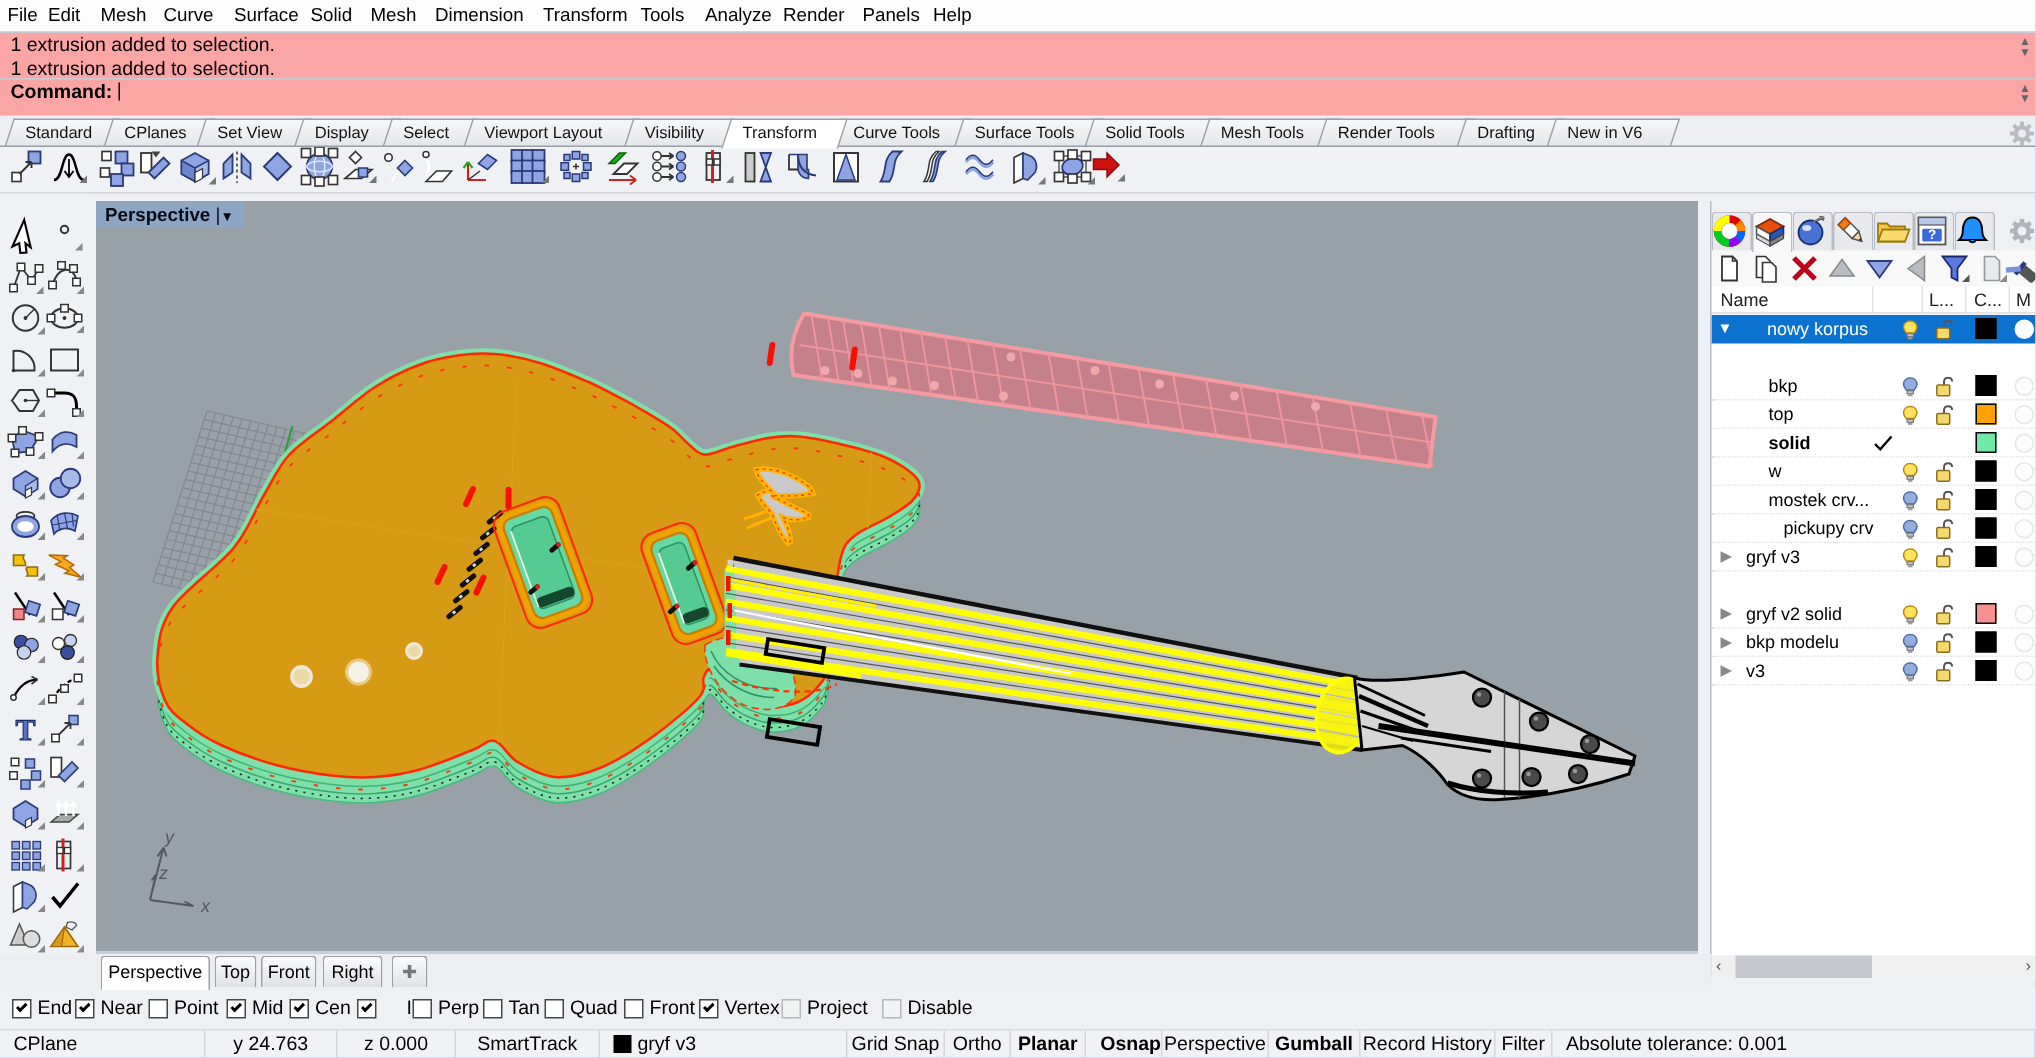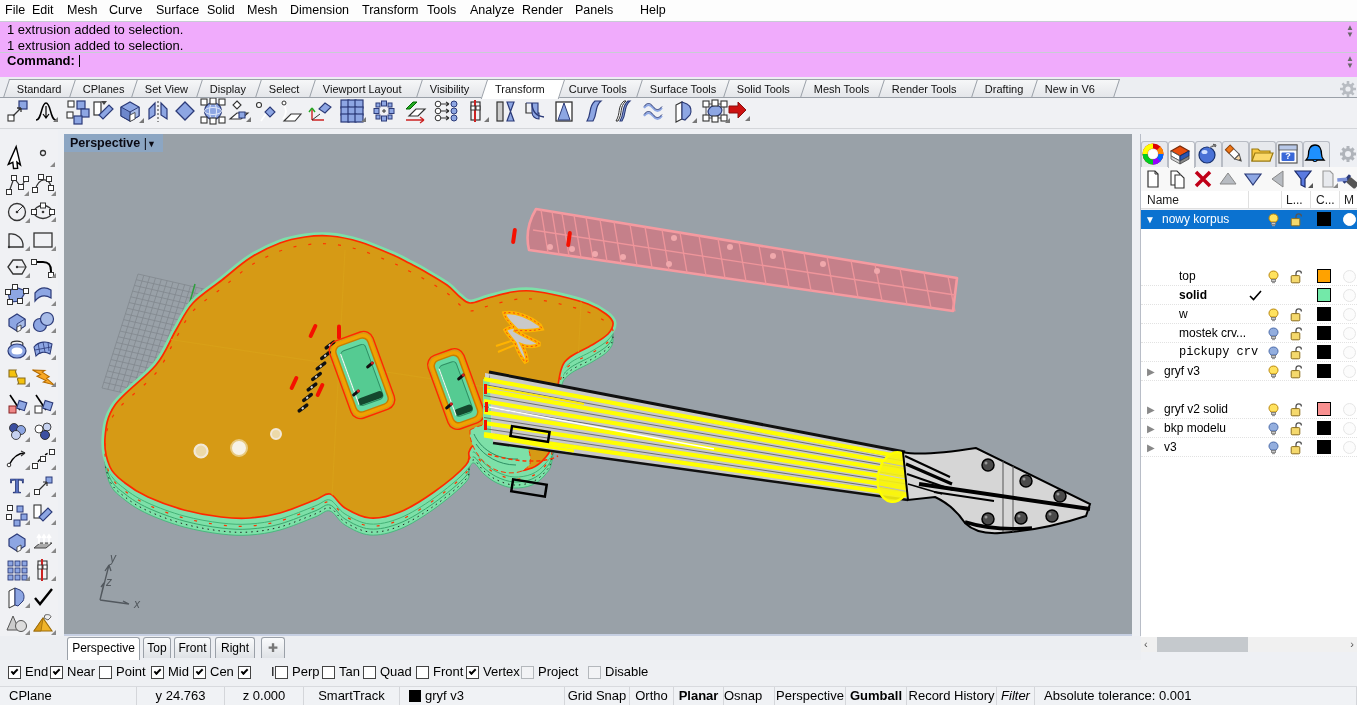--- a/index.html
+++ b/index.html
@@ -3,21 +3,21 @@
 <meta charset="utf-8">
 <style>
 * { margin:0; padding:0; box-sizing:border-box; }
 html,body { width:1357px; height:705px; overflow:hidden; }
 body { font-family:"Liberation Sans", sans-serif; font-size:12px; color:#000; background:#eef0f4; }
 #win { position:relative; width:1357px; height:705px; background:#eef0f4; }
 
 #menubar { position:absolute; left:0; top:0; width:1357px; height:21px; background:#fdfdfd; font-size:12.5px; }
 #menubar span { position:absolute; top:3px; }
 
-#cmdbox { position:absolute; left:0; top:21px; width:1357px; height:58px; background:#f0abfc; border-top:1px solid #c8ccd4; border-bottom:1px solid #c8ccd4; font-size:13px; }
+#cmdbox { position:absolute; left:0; top:21px; width:1357px; height:58px; background:#fca5a5; border-top:1px solid #c8ccd4; border-bottom:1px solid #c8ccd4; font-size:13px; }
 #cmdhist { height:31px; border-bottom:1px solid #c8ccd4; padding-left:7px; line-height:15.5px; }
 #cmdline { height:16px; padding-left:7px; line-height:16px; font-weight:bold; }
 .cursorbar { display:inline-block; width:1px; height:12px; background:#000; vertical-align:-2px; margin-left:4px; }
 
 #tabbar { position:absolute; left:0; top:77px; width:1357px; height:21px; background:#eceef2; }
 .rtab { position:absolute; top:2px; height:19px; line-height:18px; font-size:11px; color:#111; background:linear-gradient(#f6f7f8,#e3e5e9); border:1px solid #9aa0a8; border-bottom:none; padding:0 10px; transform:skewX(-18deg); }
 .rtab > span { display:inline-block; transform:skewX(18deg); white-space:nowrap; }
 .rtab.active { background:#fff; height:20px; z-index:3; }
 #tabline { position:absolute; left:0; top:97px; width:1357px; height:1px; background:#9aa0a8; }
 
@@ -63,21 +63,21 @@
       <span style="left:109px">Curve</span>
       <span style="left:156px">Surface</span>
       <span style="left:207px">Solid</span>
       <span style="left:247px">Mesh</span>
       <span style="left:290px">Dimension</span>
       <span style="left:362px">Transform</span>
       <span style="left:427px">Tools</span>
       <span style="left:470px">Analyze</span>
       <span style="left:522px">Render</span>
       <span style="left:575px">Panels</span>
-      <span style="left:640px">Help</span>
+      <span style="left:622px">Help</span>
   </div>
   <div id="cmdbox">
     <div id="cmdhist">1 extrusion added to selection.<br>1 extrusion added to selection.</div>
     <div id="cmdline">Command:<span class="cursorbar"></span></div>
     <div style="position:absolute;right:3px;top:2px;font-size:8px;color:#666;line-height:7px;text-align:center">▲<br>▼</div>
     <div style="position:absolute;right:3px;top:33px;font-size:8px;color:#666;line-height:7px;text-align:center">▲<br>▼</div>
   </div>
   <div id="tabbar">
       <div class="rtab" style="left:6px;width:71px"><span>Standard</span></div>
       <div class="rtab" style="left:72px;width:68px"><span>CPlanes</span></div>
@@ -936,32 +936,46 @@
         <span style="position:absolute;left:175px;top:2px">C...</span>
         <span style="position:absolute;left:203px;top:2px">M</span>
 <i style="position:absolute;left:107px;top:0;width:1px;height:18px;background:#e0e0e0"></i>
         <i style="position:absolute;left:140px;top:0;width:1px;height:18px;background:#e0e0e0"></i>
         <i style="position:absolute;left:169px;top:0;width:1px;height:18px;background:#e0e0e0"></i>
         <i style="position:absolute;left:198px;top:0;width:1px;height:18px;background:#e0e0e0"></i>
       </div>
     <div id="llist">
         <div class="lrow sel" style="top:0px">
           <span style="position:absolute;left:4px;top:0;font-size:10px;color:#fff">▼</span>
-          <span style="position:absolute;left:21px;">nowy korpus</span>
+          <span style="position:absolute;left:37px;">nowy korpus</span>
           <svg style="position:absolute;left:126px;top:3px" width="13" height="14" viewBox="0 0 13 14">
             <path d="M6.5 1 C3.6 1 2 3 2 5.2 C2 7 3.2 7.8 3.8 9 L9.2 9 C9.8 7.8 11 7 11 5.2 C11 3 9.4 1 6.5 1 Z" fill="#ffe25e" stroke="#b8860b" stroke-width="1"></path>
             <rect x="4.4" y="9.5" width="4.2" height="2" fill="#c9c9c9" stroke="#777" stroke-width="0.8"></rect>
             <rect x="5" y="11.8" width="3" height="1.4" fill="#999"></rect>
           </svg>
           <svg style="position:absolute;left:148px;top:3px" width="15" height="14" viewBox="0 0 15 14">
             <path d="M7 6 L7 3.6 C7 1.8 8.2 0.8 9.8 0.8 C11.4 0.8 12.4 1.8 12.4 3.4" fill="none" stroke="#555" stroke-width="1.3"></path>
             <rect x="2.2" y="5.6" width="8.6" height="7.2" rx="1" fill="#f5d96d" stroke="#8a6d1d" stroke-width="1"></rect>
           </svg>
           <div class="sw" style="background:#000"></div>
           <div class="mcirc" style="background:#fff;border-color:#fff"></div>
+        </div>
+        <div class="lrow" style="top:38px">
+          <span style="position:absolute;left:38px;">bkp</span>
+          <svg style="position:absolute;left:126px;top:3px" width="13" height="14" viewBox="0 0 13 14">
+            <path d="M6.5 1 C3.6 1 2 3 2 5.2 C2 7 3.2 7.8 3.8 9 L9.2 9 C9.8 7.8 11 7 11 5.2 C11 3 9.4 1 6.5 1 Z" fill="#93aede" stroke="#4a6aa8" stroke-width="1"></path>
+            <rect x="4.4" y="9.5" width="4.2" height="2" fill="#c9c9c9" stroke="#777" stroke-width="0.8"></rect>
+            <rect x="5" y="11.8" width="3" height="1.4" fill="#999"></rect>
+          </svg>
+          <svg style="position:absolute;left:148px;top:3px" width="15" height="14" viewBox="0 0 15 14">
+            <path d="M7 6 L7 3.6 C7 1.8 8.2 0.8 9.8 0.8 C11.4 0.8 12.4 1.8 12.4 3.4" fill="none" stroke="#555" stroke-width="1.3"></path>
+            <rect x="2.2" y="5.6" width="8.6" height="7.2" rx="1" fill="#f5d96d" stroke="#8a6d1d" stroke-width="1"></rect>
+          </svg>
+          <div class="sw" style="background:#000"></div>
+          <div class="mcirc"></div>
         </div>
         <div class="lrow" style="top:57px">
           <span style="position:absolute;left:38px;">top</span>
           <svg style="position:absolute;left:126px;top:3px" width="13" height="14" viewBox="0 0 13 14">
             <path d="M6.5 1 C3.6 1 2 3 2 5.2 C2 7 3.2 7.8 3.8 9 L9.2 9 C9.8 7.8 11 7 11 5.2 C11 3 9.4 1 6.5 1 Z" fill="#ffe25e" stroke="#b8860b" stroke-width="1"></path>
             <rect x="4.4" y="9.5" width="4.2" height="2" fill="#c9c9c9" stroke="#777" stroke-width="0.8"></rect>
             <rect x="5" y="11.8" width="3" height="1.4" fill="#999"></rect>
           </svg>
           <svg style="position:absolute;left:148px;top:3px" width="15" height="14" viewBox="0 0 15 14">
             <path d="M7 6 L7 3.6 C7 1.8 8.2 0.8 9.8 0.8 C11.4 0.8 12.4 1.8 12.4 3.4" fill="none" stroke="#555" stroke-width="1.3"></path>
@@ -1000,21 +1014,21 @@
             <rect x="5" y="11.8" width="3" height="1.4" fill="#999"></rect>
           </svg>
           <svg style="position:absolute;left:148px;top:3px" width="15" height="14" viewBox="0 0 15 14">
             <path d="M7 6 L7 3.6 C7 1.8 8.2 0.8 9.8 0.8 C11.4 0.8 12.4 1.8 12.4 3.4" fill="none" stroke="#555" stroke-width="1.3"></path>
             <rect x="2.2" y="5.6" width="8.6" height="7.2" rx="1" fill="#f5d96d" stroke="#8a6d1d" stroke-width="1"></rect>
           </svg>
           <div class="sw" style="background:#000"></div>
           <div class="mcirc"></div>
         </div>
         <div class="lrow" style="top:133px">
-          <span style="position:absolute;left:38px;font-family:Liberation Mono, monospace;">pickupy crv</span>
+          <span style="position:absolute;left:48px;">pickupy crv</span>
           <svg style="position:absolute;left:126px;top:3px" width="13" height="14" viewBox="0 0 13 14">
             <path d="M6.5 1 C3.6 1 2 3 2 5.2 C2 7 3.2 7.8 3.8 9 L9.2 9 C9.8 7.8 11 7 11 5.2 C11 3 9.4 1 6.5 1 Z" fill="#93aede" stroke="#4a6aa8" stroke-width="1"></path>
             <rect x="4.4" y="9.5" width="4.2" height="2" fill="#c9c9c9" stroke="#777" stroke-width="0.8"></rect>
             <rect x="5" y="11.8" width="3" height="1.4" fill="#999"></rect>
           </svg>
           <svg style="position:absolute;left:148px;top:3px" width="15" height="14" viewBox="0 0 15 14">
             <path d="M7 6 L7 3.6 C7 1.8 8.2 0.8 9.8 0.8 C11.4 0.8 12.4 1.8 12.4 3.4" fill="none" stroke="#555" stroke-width="1.3"></path>
             <rect x="2.2" y="5.6" width="8.6" height="7.2" rx="1" fill="#f5d96d" stroke="#8a6d1d" stroke-width="1"></rect>
           </svg>
           <div class="sw" style="background:#000"></div>
@@ -1138,20 +1152,20 @@
     </div>
   <div id="statusbar">
       <div class="st" style="left:0px;width:137px;text-align:left;padding-left:9px;">CPlane</div>
       <div class="st" style="left:137px;width:88px;text-align:center;">y 24.763</div>
       <div class="st" style="left:225px;width:79px;text-align:center;">z 0.000</div>
       <div class="st" style="left:304px;width:96px;text-align:center;">SmartTrack</div>
       <div class="st" style="left:400px;width:165px;text-align:left;padding-left:9px;"><span style="display:inline-block;width:12px;height:12px;background:#000;vertical-align:-2px;margin-right:4px"></span>gryf v3</div>
       <div class="st" style="left:565px;width:65px;text-align:center;">Grid Snap</div>
       <div class="st" style="left:630px;width:44px;text-align:center;">Ortho</div>
       <div class="st" style="left:674px;width:50px;text-align:center;font-weight:bold;">Planar</div>
-      <div class="st" style="left:724px;width:51px;text-align:left;font-weight:normal;">Osnap</div>
+      <div class="st" style="left:724px;width:51px;text-align:right;font-weight:bold;">Osnap</div>
       <div class="st" style="left:775px;width:71px;text-align:center;">Perspective</div>
       <div class="st" style="left:846px;width:61px;text-align:center;font-weight:bold;">Gumball</div>
       <div class="st" style="left:907px;width:90px;text-align:center;">Record History</div>
-      <div class="st" style="left:997px;width:38px;text-align:center;font-style:italic;">Filter</div>
+      <div class="st" style="left:997px;width:38px;text-align:center;">Filter</div>
       <div class="st" style="left:1035px;width:322px;text-align:left;padding-left:9px;">Absolute tolerance: 0.001</div>
     </div>
 </div>
 
 </body></html>

